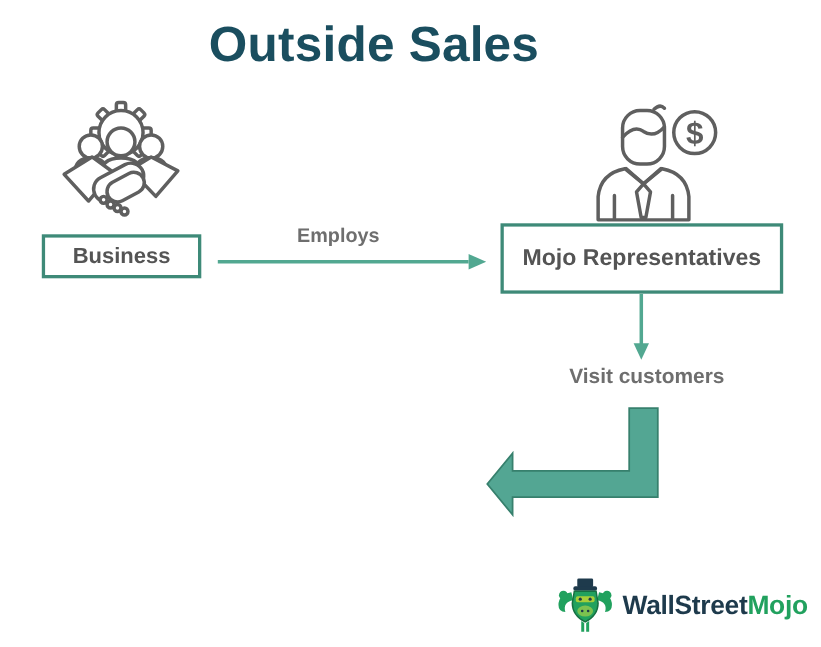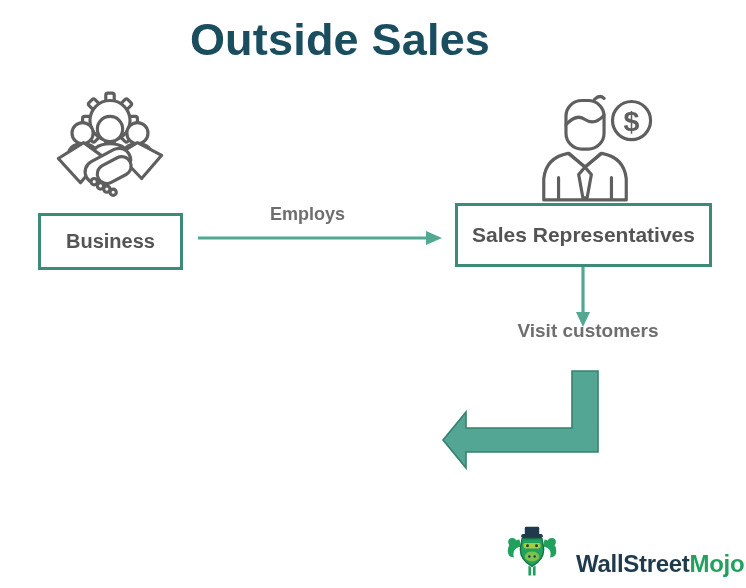--- a/index.html
+++ b/index.html
@@ -38,30 +38,30 @@
     border: 3px solid var(--box-border, #3e8a78);
     background: #fff;
     display: flex;
     flex-direction: column;
     align-items: center;
     justify-content: center;
     color: var(--box-text, #545454);
     font-weight: bold;
     text-align: center;
   }
-  .business-box { left: 38px; top: 213px; width: 145px; height: 57px; font-size: 20px; }
+  .business-box { left: 38px; top: 213px; width: 145px; height: 40px; font-size: 20px; }
   .salesreps-box { left: 455px; top: 203px; width: 257px; height: 64px; font-size: 21px; }
   .sell-box { left: 205px; top: 392px; width: 213px; height: 77px; font-size: 19px; line-height: 26px; }
   .edge-label {
     color: var(--edge-text, #6e6e6e);
     font-weight: bold;
     text-align: center;
   }
   .employs-label { left: 185px; top: 204px; width: 245px; font-size: 18px; }
-  .visit-label { left: 478px; top: 320px; width: 220px; font-size: 19px; }
+  .visit-label { left: 478px; top: 332px; width: 220px; font-size: 19px; }
   .icon-stroke {
     stroke: var(--icon-gray, #5f5f5f);
     fill: #fff;
     stroke-width: 3;
     stroke-linejoin: round;
     stroke-linecap: round;
   }
   .icon-line {
     stroke: var(--icon-gray, #5f5f5f);
     fill: none;
@@ -78,21 +78,21 @@
   .arrow-line { stroke: var(--accent, #52a891); stroke-width: 3.2; fill: none; }
   .arrow-head { fill: var(--accent, #52a891); }
   .elbow-poly {
     fill: var(--thick-arrow-fill, #53a693);
     stroke: var(--thick-arrow-stroke, #37806d);
     stroke-width: 1.6;
     stroke-linejoin: miter;
   }
   .logo {
     left: 505px; top: 524px; height: 54px;
-    display: flex; align-items: flex-end; gap: 17px;
+    display: flex; align-items: center; gap: 7px;
   }
   .logo-text {
     font-size: 24px;
     font-weight: 800;
     letter-spacing: -0.3px;
     white-space: nowrap;
   }
   .logo-text .part1 { color: var(--logo-dark, #1e3a4c); }
   .logo-text .part2 { color: var(--logo-green, #21a15e); }
 </style>
@@ -157,21 +157,21 @@
       <path class="icon-line" d="M31,31 Q41,20 49,26 Q58,32 67,22"></path>
       <path class="icon-line" d="M58,7 q5,-5 9,-1"></path>
       <path class="icon-stroke" d="M10,102 V82 Q12,62 33,58 L49,71 L65,58 Q86,62 88,82 V102 Z"></path>
       <path class="icon-line" d="M34,58 L49,71 L64,58"></path>
       <path class="icon-stroke" d="M49,71 L43,78 L47,100 L51,100 L55,78 Z"></path>
       <path class="icon-line" d="M24,81 V101 M74,81 V101"></path>
     </g>
   </svg>
 
   <div class="abs node-box salesreps-box">
-    <span>Sales Representatives</span>
+    <span>Mojo Representatives</span>
   </div>
 
   <svg class="abs" style="left:574px; top:267px;" width="18" height="62" viewBox="0 0 18 62">
     <line class="arrow-line" x1="9" y1="0" x2="9" y2="47"></line>
     <polygon class="arrow-head" points="2,45 16,45 9,60"></polygon>
   </svg>
 
   <div class="abs edge-label visit-label">Visit customers</div>
 
   <svg class="abs" style="left:440px; top:368px;" width="162" height="104" viewBox="0 0 162 104">

